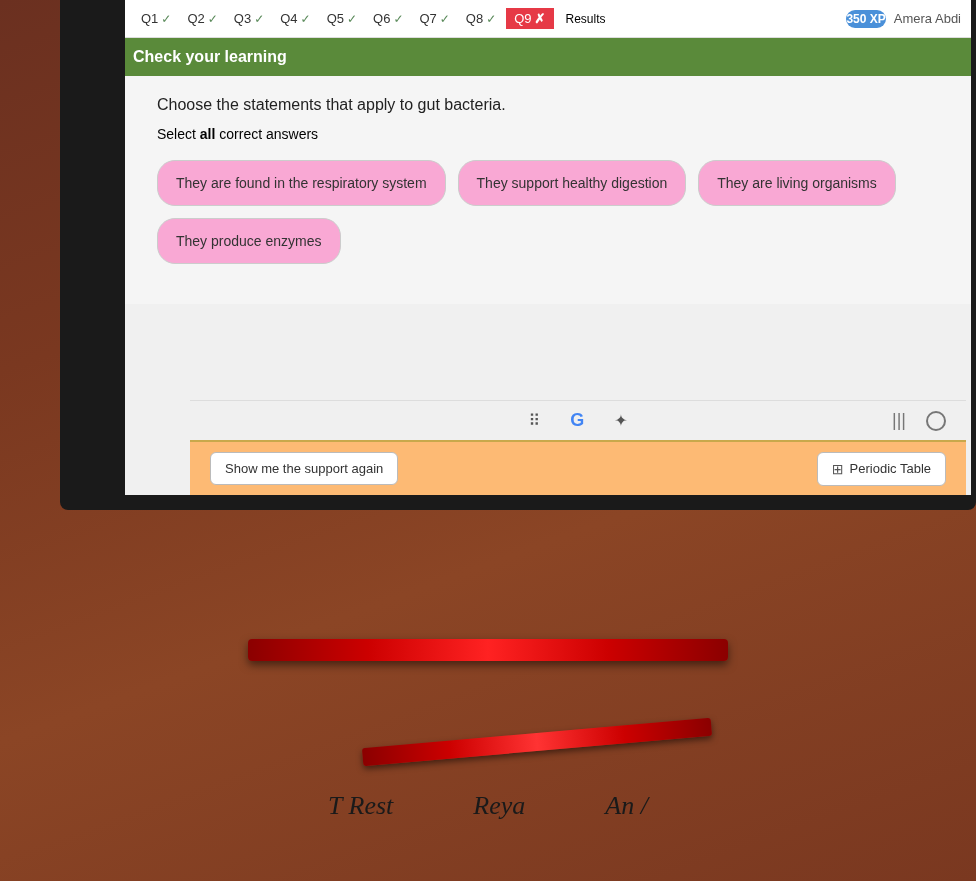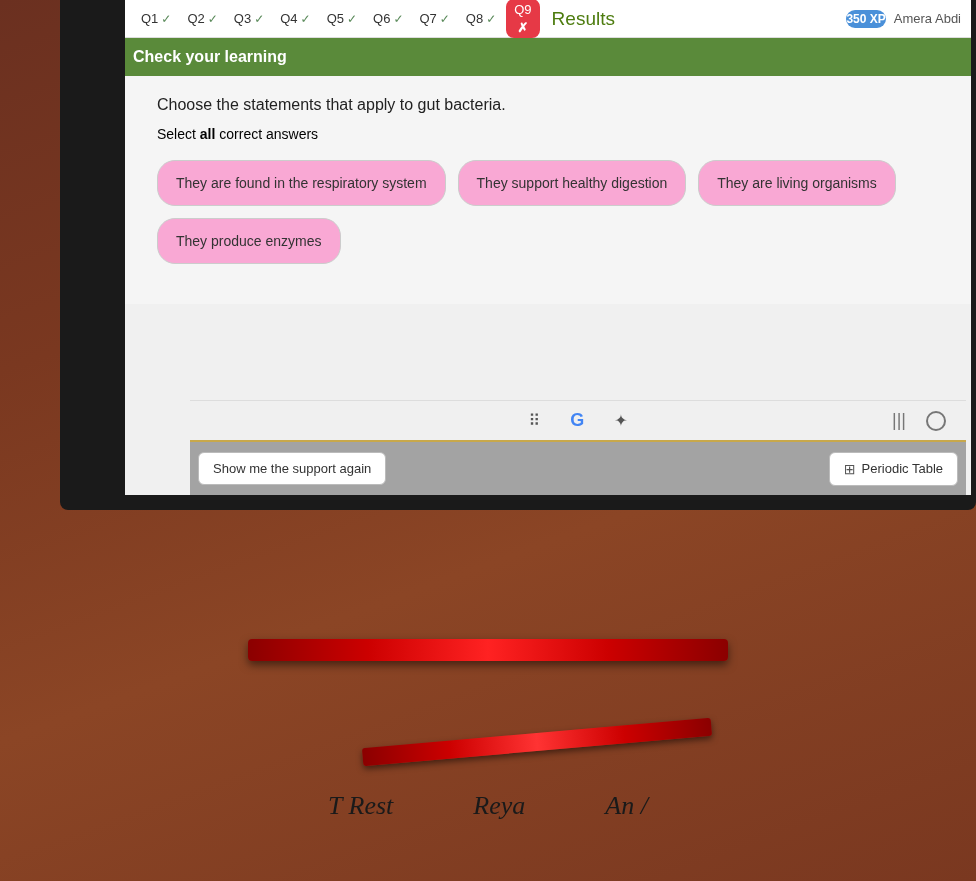--- a/index.html
+++ b/index.html
@@ -103,32 +103,31 @@
     }
 
     .nav-item .check {
       color: #5a8a5a;
       font-size: 12px;
     }
 
     .nav-item.active-wrong {
       background: #e63946;
       color: white;
-      border-radius: 8px;
+      border-radius: 0;
       padding: 3px 8px;
-      flex-direction: column;
     }
 
     .nav-item.active-wrong .x-mark {
       font-weight: bold;
     }
 
     .nav-results {
-      font-size: 19px;
-      color: #4d7c0f;
+      font-size: 12px;
+      color: #000000;
       padding: 4px 8px;
     }
 
     .xp-display {
       margin-left: auto;
       display: flex;
       align-items: center;
       gap: 8px;
       font-size: 13px;
       color: #555;
@@ -199,25 +198,25 @@
       white-space: nowrap;
     }
 
     
     .bottom-bar {
       position: absolute;
       bottom: 0;
       left: 65px;
       right: 5px;
       height: 55px;
-      background: #a3a3a3;
+      background: #fdba74;
       border-top: 2px solid #c8a84b;
       display: flex;
       align-items: center;
-      padding: 0 8px;
+      padding: 0 20px;
       justify-content: space-between;
     }
 
     .show-support-btn {
       background: white;
       border: 1.5px solid #bbb;
       border-radius: 6px;
       padding: 8px 14px;
       font-size: 13px;
       color: #333;

